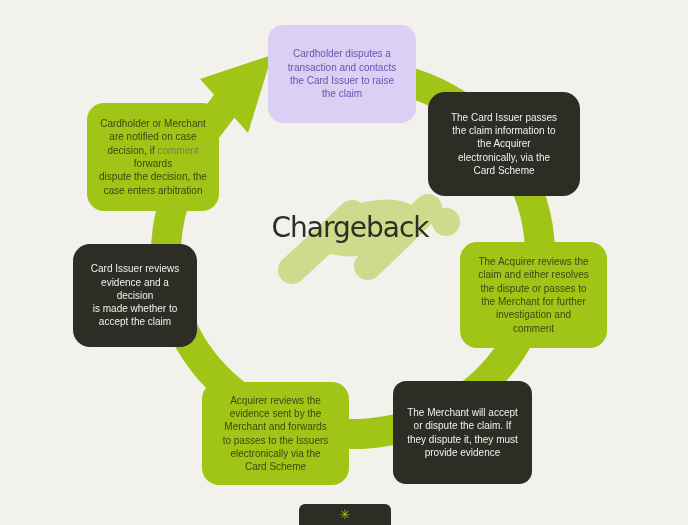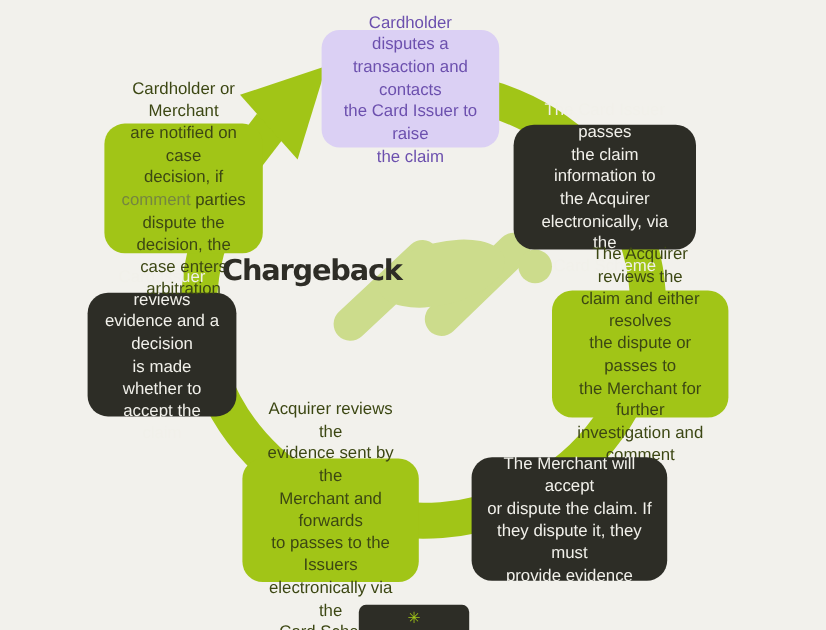--- a/index.html
+++ b/index.html
@@ -17,31 +17,31 @@
   .layer-svg{position:absolute;left:0;top:0;z-index:1;}
   .ring{stroke:var(--green);fill:none;stroke-width:30;}
   .arrow-tail{stroke:var(--green);stroke-width:30;fill:none;}
   .arrow-head{fill:var(--green);}
   .doodle-stroke{stroke:var(--light-green);stroke-width:28;stroke-linecap:round;fill:none;}
   .doodle-fill{fill:var(--light-green);}
   .node{
     position:absolute;z-index:2;box-sizing:border-box;
     display:flex;align-items:center;justify-content:center;
     text-align:center;border-radius:17px;padding:8px 12px;
-    font-size:14px;line-height:1.33;white-space:pre-line;
+    font-size:10px;line-height:1.33;white-space:pre-line;
   }
   .node-green{background:var(--green);color:var(--text-on-green);}
   .node-dark{background:var(--dark);color:var(--text-on-dark);}
   .node-purple{background:var(--purple-bg);color:var(--purple-text);border-radius:15px;}
   .muted{color:var(--either-muted);}
   .title{
     position:absolute;left:185px;top:212px;width:330px;z-index:3;
-    text-align:left;color:var(--title-color);
+    text-align:center;color:var(--title-color);
     font-family:"DejaVu Sans","Liberation Sans",sans-serif;
-    font-weight:bold;font-size:24px;line-height:1.16;letter-spacing:-1px;
+    font-weight:normal;font-size:28px;line-height:1.16;letter-spacing:-1px;
   }
   .watermark{
     position:absolute;left:299px;top:504px;width:92px;height:21px;z-index:4;
     background:var(--dark);border-radius:6px 6px 0 0;
     display:flex;align-items:center;justify-content:center;
   }
   .leaf-glyph{color:var(--green);font-size:13px;line-height:1;}
 </style>
 </head>
 <body>
@@ -66,38 +66,38 @@
   <div>Chargeback</div>
 </div>
 
 <div class="node node-purple" style="left:268px;top:25px;width:148px;height:98px;">
   <span>Cardholder disputes a
 transaction and contacts
 the Card Issuer to raise
 the claim</span>
 </div>
 
-<div class="node node-dark" style="left:428px;top:104px;width:152px;height:104px;text-align:center;">
+<div class="node node-dark" style="left:428px;top:92px;width:152px;height:104px;text-align:center;">
   <span>The Card Issuer passes
 the claim information to
 the Acquirer
 electronically, via the
 Card Scheme</span>
 </div>
 
 <div class="node node-green" style="left:460px;top:242px;width:147px;height:106px;">
   <span>The Acquirer reviews the
 claim and either resolves
 the dispute or passes to
 the Merchant for further
 investigation and
 comment</span>
 </div>
 
-<div class="node node-dark" style="left:393px;top:381px;width:163px;height:103px;">
+<div class="node node-dark" style="left:393px;top:381px;width:139px;height:103px;border-radius:13px;">
   <span>The Merchant will accept
 or dispute the claim. If
 they dispute it, they must
 provide evidence</span>
 </div>
 
 <div class="node node-green" style="left:202px;top:382px;width:147px;height:103px;">
   <span>Acquirer reviews the
 evidence sent by the
 Merchant and forwards
@@ -109,20 +109,20 @@
 <div class="node node-dark" style="left:73px;top:244px;width:124px;height:103px;">
   <span>Card Issuer reviews
 evidence and a decision
 is made whether to
 accept the claim</span>
 </div>
 
 <div class="node node-green" style="left:87px;top:103px;width:132px;height:108px;">
   <span><span>Cardholder or Merchant
 are notified on case
-decision, if </span><span class="muted">comment</span><span> parties
+decision, if </span><span class="muted">comment</span><span> forwards
 dispute the decision, the
 case enters arbitration</span></span>
 </div>
 
 <div class="watermark">
   <span class="leaf-glyph">✳</span>
 </div>
 
 </body></html>

